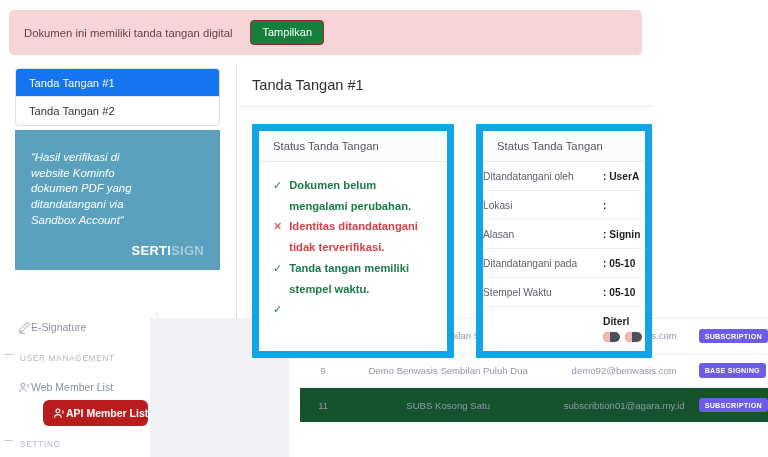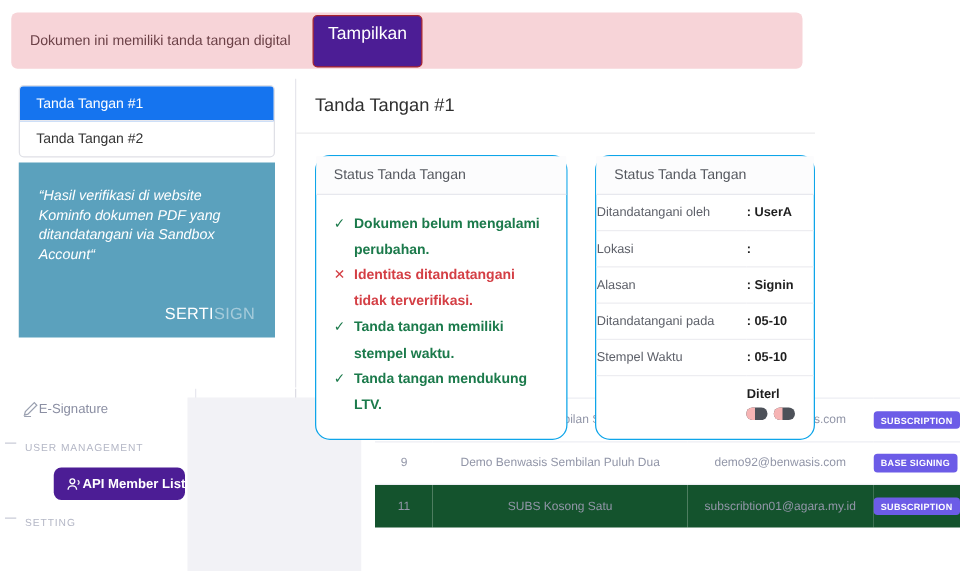--- a/index.html
+++ b/index.html
@@ -29,21 +29,21 @@
     height: 26px;
     margin: 0 8px;
     padding: 0 10px;
     border-radius: 6px;
     color: #8b8fa3;
     font-size: 10.5px;
     white-space: nowrap;
   }
   .nav-item .nav-ico { width: 13px; height: 13px; display:block; flex:0 0 13px; }
   .nav-item.active {
-    background: #4c1d95;
+    background: #b91c1c;
     color: #ffffff;
     font-weight: bold;
     margin-left: 43px;
   }
   .nav-section {
     display: flex; align-items: flex-start; gap: 7px;
     margin: 14px 0 11px 4px;
     color: #b4b7c6;
     font-size: 8.2px;
     letter-spacing: .09em;
@@ -115,25 +115,25 @@
     border-radius: 5px;
     display: flex; align-items: center;
     padding-left: 15px;
     gap: 18px;
   }
   .alert-text {
     color: #6b4046;
     font-size: 11.3px;
   }
   .btn-show {
-    background: #4c1d95;
+    background: #15803d;
     border: 1px solid #a8242e;
     color: #ffffff;
-    font-size: 14px;
-    padding: 5px 11px 19px;
+    font-size: 11px;
+    padding: 5px 11px 6px;
     border-radius: 4px;
     cursor: pointer;
     font-family: inherit;
   }
 
   
   .sig-tabs {
     position: absolute;
     left: 15px; top: 68px;
     width: 205px;
@@ -156,32 +156,32 @@
     background: #1574ef;
     color: #ffffff;
   }
 
   .quote-card {
     position: absolute;
     left: 15px; top: 130px;
     width: 205px; height: 140px;
     background: #5ba1bd;
     padding: 20px 16px 12px;
-    display: flex; flex-direction: column; justify-content: space-between;
+    display: flex; flex-direction: row; justify-content: space-between;
   }
   .quote-text {
     color: #ffffff;
     font-size: 11.4px;
     font-style: italic;
     line-height: 1.38;
   }
   .logo {
     align-self: flex-end;
     font-size: 13px;
-    font-weight: normal;
+    font-weight: bold;
     letter-spacing: .02em;
   }
   .logo .s1 { color: #ffffff; }
   .logo .s2 { color: rgba(255,255,255,.45); }
 
   
   .sig-main {
     position: absolute;
     left: 236px; top: 63px;
     right: -40px;
@@ -191,22 +191,22 @@
   }
   .sig-main-title {
     font-size: 14.6px;
     color: #2f2f2f;
     padding: 14px 0 13px 15px;
     border-bottom: 1px solid #ececed;
   }
   .panels { display: flex; gap: 22px; padding: 17px 0 0 15px; }
 
   .panel {
-    border: 1px solid #0ea5e9;
-    border-radius: 12px;
+    border: 7px solid #0ea5e9;
+    border-radius: 1px;
     background: #fff;
   }
   .panel-head {
     padding: 9px 0 9px 14px;
     font-size: 11.3px;
     color: #55585f;
     border-bottom: 1px solid #e7e8ee;
     background: #fcfcfd;
   }
   .panel-a { width: 346px; }
@@ -261,20 +261,30 @@
           </svg>
       </span>
       <span>E-Signature</span>
     </div>
 
     <div class="nav-section">
       <span class="dash"></span>
       <span>USER MANAGEMENT</span>
     </div>
 
+    <div class="nav-item">
+      <span class="nav-ico">
+        <svg viewBox="0 0 16 16" width="13" height="13">
+            <circle cx="6" cy="5" r="2.4" fill="none" stroke="#9aa0b0" stroke-width="1.2"></circle>
+            <path d="M1.8 13.4c0-2.5 1.9-4 4.2-4s4.2 1.5 4.2 4" fill="none" stroke="#9aa0b0" stroke-width="1.2"></path>
+            <path d="M11.2 4.1a2.1 2.1 0 0 1 0 4" fill="none" stroke="#9aa0b0" stroke-width="1.1"></path>
+          </svg>
+      </span>
+      <span>Web Member List</span>
+    </div>
 
     <div class="nav-item active">
       <span class="nav-ico">
         <svg viewBox="0 0 16 16" width="13" height="13">
             <circle cx="6" cy="5" r="2.4" fill="none" stroke="#ffffff" stroke-width="1.3"></circle>
             <path d="M1.8 13.4c0-2.5 1.9-4 4.2-4s4.2 1.5 4.2 4" fill="none" stroke="#ffffff" stroke-width="1.3"></path>
             <path d="M11.2 4.1a2.1 2.1 0 0 1 0 4" fill="none" stroke="#ffffff" stroke-width="1.2"></path>
           </svg>
       </span>
       <span>API Member List</span>
@@ -348,21 +358,20 @@
           <div class="chk-row fail">
             <span class="chk-mark">✕</span>
             <span>Identitas ditandatangani tidak terverifikasi.</span>
           </div>
           <div class="chk-row ok">
             <span class="chk-mark">✓</span>
             <span>Tanda tangan memiliki stempel waktu.</span>
           </div>
           <div class="chk-row ok">
             <span class="chk-mark">✓</span>
-            <span>Tanda tangan mendukung LTV.</span>
           </div>
         </div>
       </div>
 
       <div class="panel panel-b">
         <div class="panel-head">Status Tanda Tangan</div>
         <table class="detail-table">
           <tbody>
             <tr>
               <td class="dt-key">Ditandatangani oleh</td>

